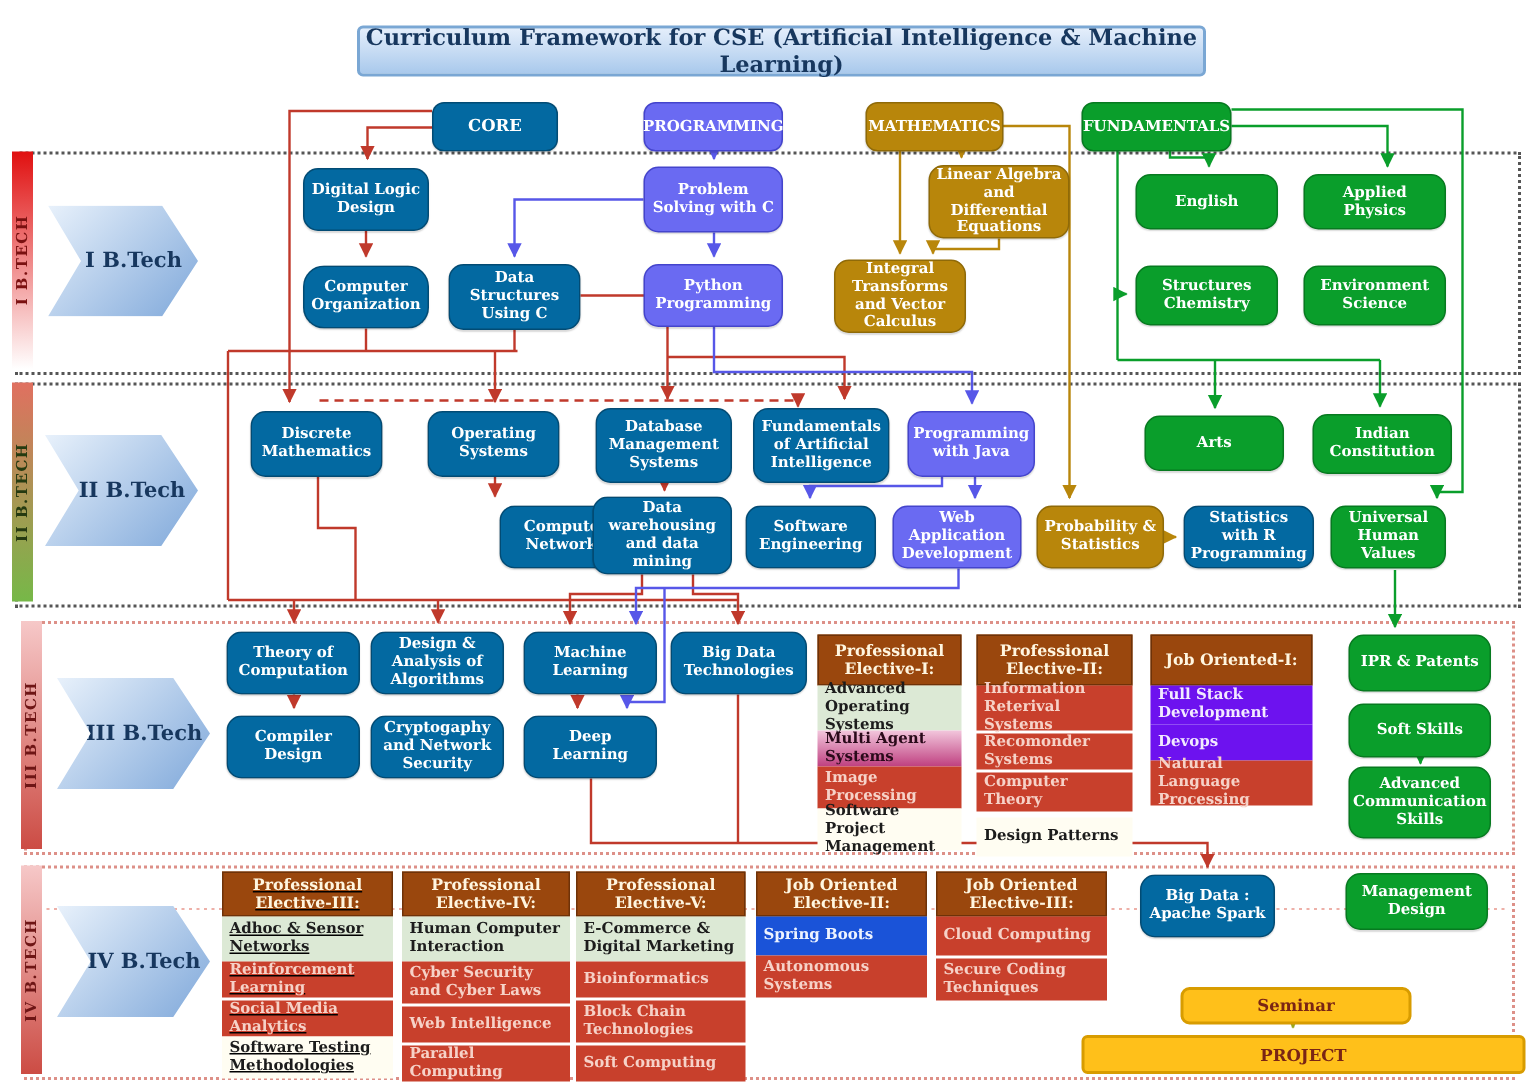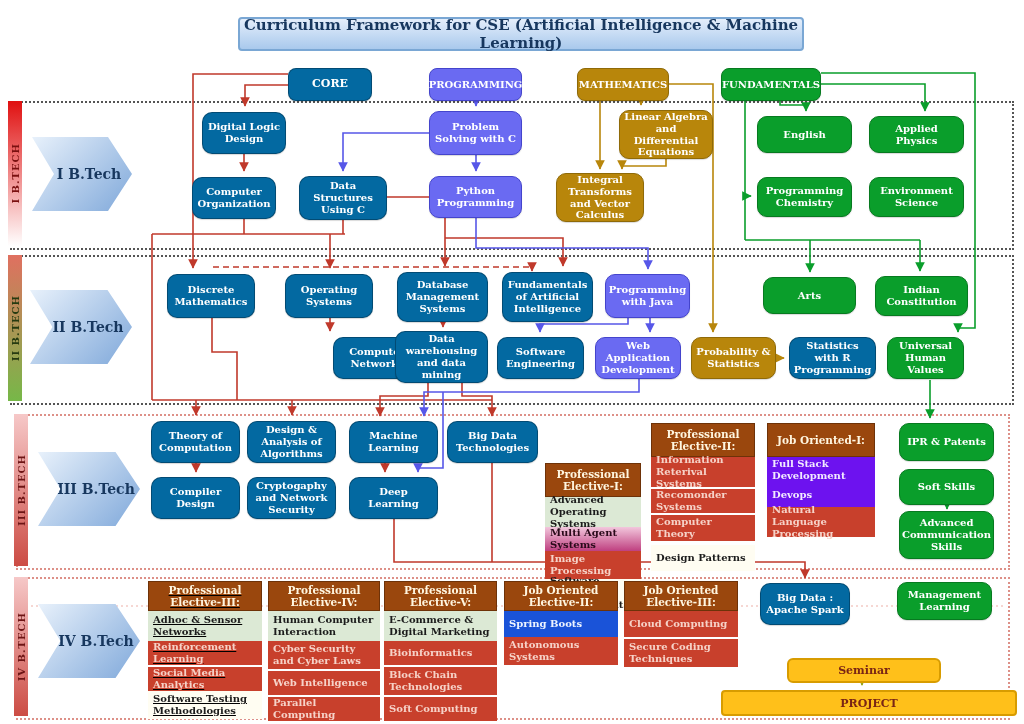--- a/index.html
+++ b/index.html
@@ -154,29 +154,29 @@
       <span>II B.Tech</span>
     </div>
   <div class="chev" style="left:38px;top:452px;width:102px;height:74px;">
       <span>III B.Tech</span>
     </div>
   <div class="chev" style="left:38px;top:604px;width:102px;height:74px;">
       <span>IV B.Tech</span>
     </div>
 
   <div class="box red" style="left:202px;top:112px;width:84px;height:42px;">Digital Logic Design</div>
-  <div class="box red" style="left:192px;top:177px;width:84px;height:42px;">Computer Organization</div>
+  <div class="box red" style="left:202px;top:177px;width:84px;height:42px;border-radius:14px;">Computer Organization</div>
   <div class="box red" style="left:299px;top:176px;width:88px;height:44px;">Data Structures Using C</div>
   <div class="box blue" style="left:429px;top:111px;width:93px;height:44px;">Problem Solving with C</div>
   <div class="box blue" style="left:429px;top:176px;width:93px;height:42px;">Python Programming</div>
   <div class="box gold" style="left:619px;top:110px;width:94px;height:49px;">Linear Algebra and Differential Equations</div>
   <div class="box gold" style="left:556px;top:173px;width:88px;height:49px;">Integral Transforms and Vector Calculus</div>
   <div class="box green" style="left:757px;top:116px;width:95px;height:37px;">English</div>
   <div class="box green" style="left:869px;top:116px;width:95px;height:37px;">Applied Physics</div>
-  <div class="box green" style="left:757px;top:177px;width:95px;height:40px;">Programming Chemistry</div>
+  <div class="box green" style="left:757px;top:177px;width:95px;height:40px;">Structures Chemistry</div>
   <div class="box green" style="left:869px;top:177px;width:95px;height:40px;">Environment Science</div>
 
   <div class="box red" style="left:167px;top:274px;width:88px;height:44px;">Discrete Mathematics</div>
   <div class="box red" style="left:285px;top:274px;width:88px;height:44px;">Operating Systems</div>
   <div class="box red" style="left:397px;top:272px;width:91px;height:50px;">Database Management Systems</div>
   <div class="box red" style="left:502px;top:272px;width:91px;height:50px;">Fundamentals of Artificial Intelligence</div>
   <div class="box blue" style="left:605px;top:274px;width:85px;height:44px;">Programming with Java</div>
   <div class="box green" style="left:763px;top:277px;width:93px;height:37px;">Arts</div>
   <div class="box green" style="left:875px;top:276px;width:93px;height:40px;">Indian Constitution</div>
   <div class="box red" style="left:285px;top:337px;width:88px;height:42px;margin-left:48px;">Computer Networks</div>
@@ -191,21 +191,21 @@
   <div class="box red" style="left:247px;top:421px;width:89px;height:42px;">Design &amp; Analysis of Algorithms</div>
   <div class="box red" style="left:349px;top:421px;width:89px;height:42px;">Machine Learning</div>
   <div class="box red" style="left:447px;top:421px;width:91px;height:42px;">Big Data Technologies</div>
   <div class="box red" style="left:151px;top:477px;width:89px;height:42px;">Compiler Design</div>
   <div class="box red" style="left:247px;top:477px;width:89px;height:42px;">Cryptogaphy and Network Security</div>
   <div class="box red" style="left:349px;top:477px;width:89px;height:42px;">Deep Learning</div>
   <div class="box green" style="left:899px;top:423px;width:95px;height:38px;">IPR &amp; Patents</div>
   <div class="box green" style="left:899px;top:469px;width:95px;height:36px;">Soft Skills</div>
   <div class="box green" style="left:899px;top:511px;width:95px;height:48px;">Advanced Communication Skills</div>
 
-  <div class="col" style="left:545px;top:423px;width:96px;margin-top:40px;">
+  <div class="col" style="left:545px;top:423px;width:96px;">
     <div class="colhead" style="height:34px;">Professional Elective-I:</div>
     <div class="item lg" style="height:30px;">Advanced Operating Systems</div>
     <div class="item pinkc" style="height:24px;">Multi Agent Systems</div>
     <div class="item redc" style="height:28px;">Image Processing</div>
     <div class="item whitec" style="height:28px;">Software Project Management</div>
   </div>
 
   <div class="col" style="left:651px;top:423px;width:104px;">
     <div class="colhead" style="height:34px;">Professional Elective-II:</div>
     <div class="item redc" style="height:30px;">Information Reterival Systems</div>
@@ -251,17 +251,17 @@
     <div class="item redc" style="height:28px;">Autonomous Systems</div>
   </div>
 
   <div class="col" style="left:624px;top:581px;width:114px;">
     <div class="colhead" style="height:30px;">Job Oriented Elective-III:</div>
     <div class="item redc" style="height:26px;">Cloud Computing</div>
     <div class="item redc" style="height:28px;margin-top:2px;">Secure Coding Techniques</div>
   </div>
 
   <div class="box red" style="left:760px;top:583px;width:90px;height:42px;">Big Data : Apache Spark</div>
-  <div class="box green" style="left:897px;top:582px;width:95px;height:38px;">Management Learning</div>
+  <div class="box green" style="left:897px;top:582px;width:95px;height:38px;">Management Design</div>
   <div class="goldbar" style="left:787px;top:658px;width:150px;height:21px;">Seminar</div>
   <div class="goldbar" style="left:721px;top:690px;width:292px;height:22px;border-radius:4px;">PROJECT</div>
 
 </div>
 
 </body></html>

